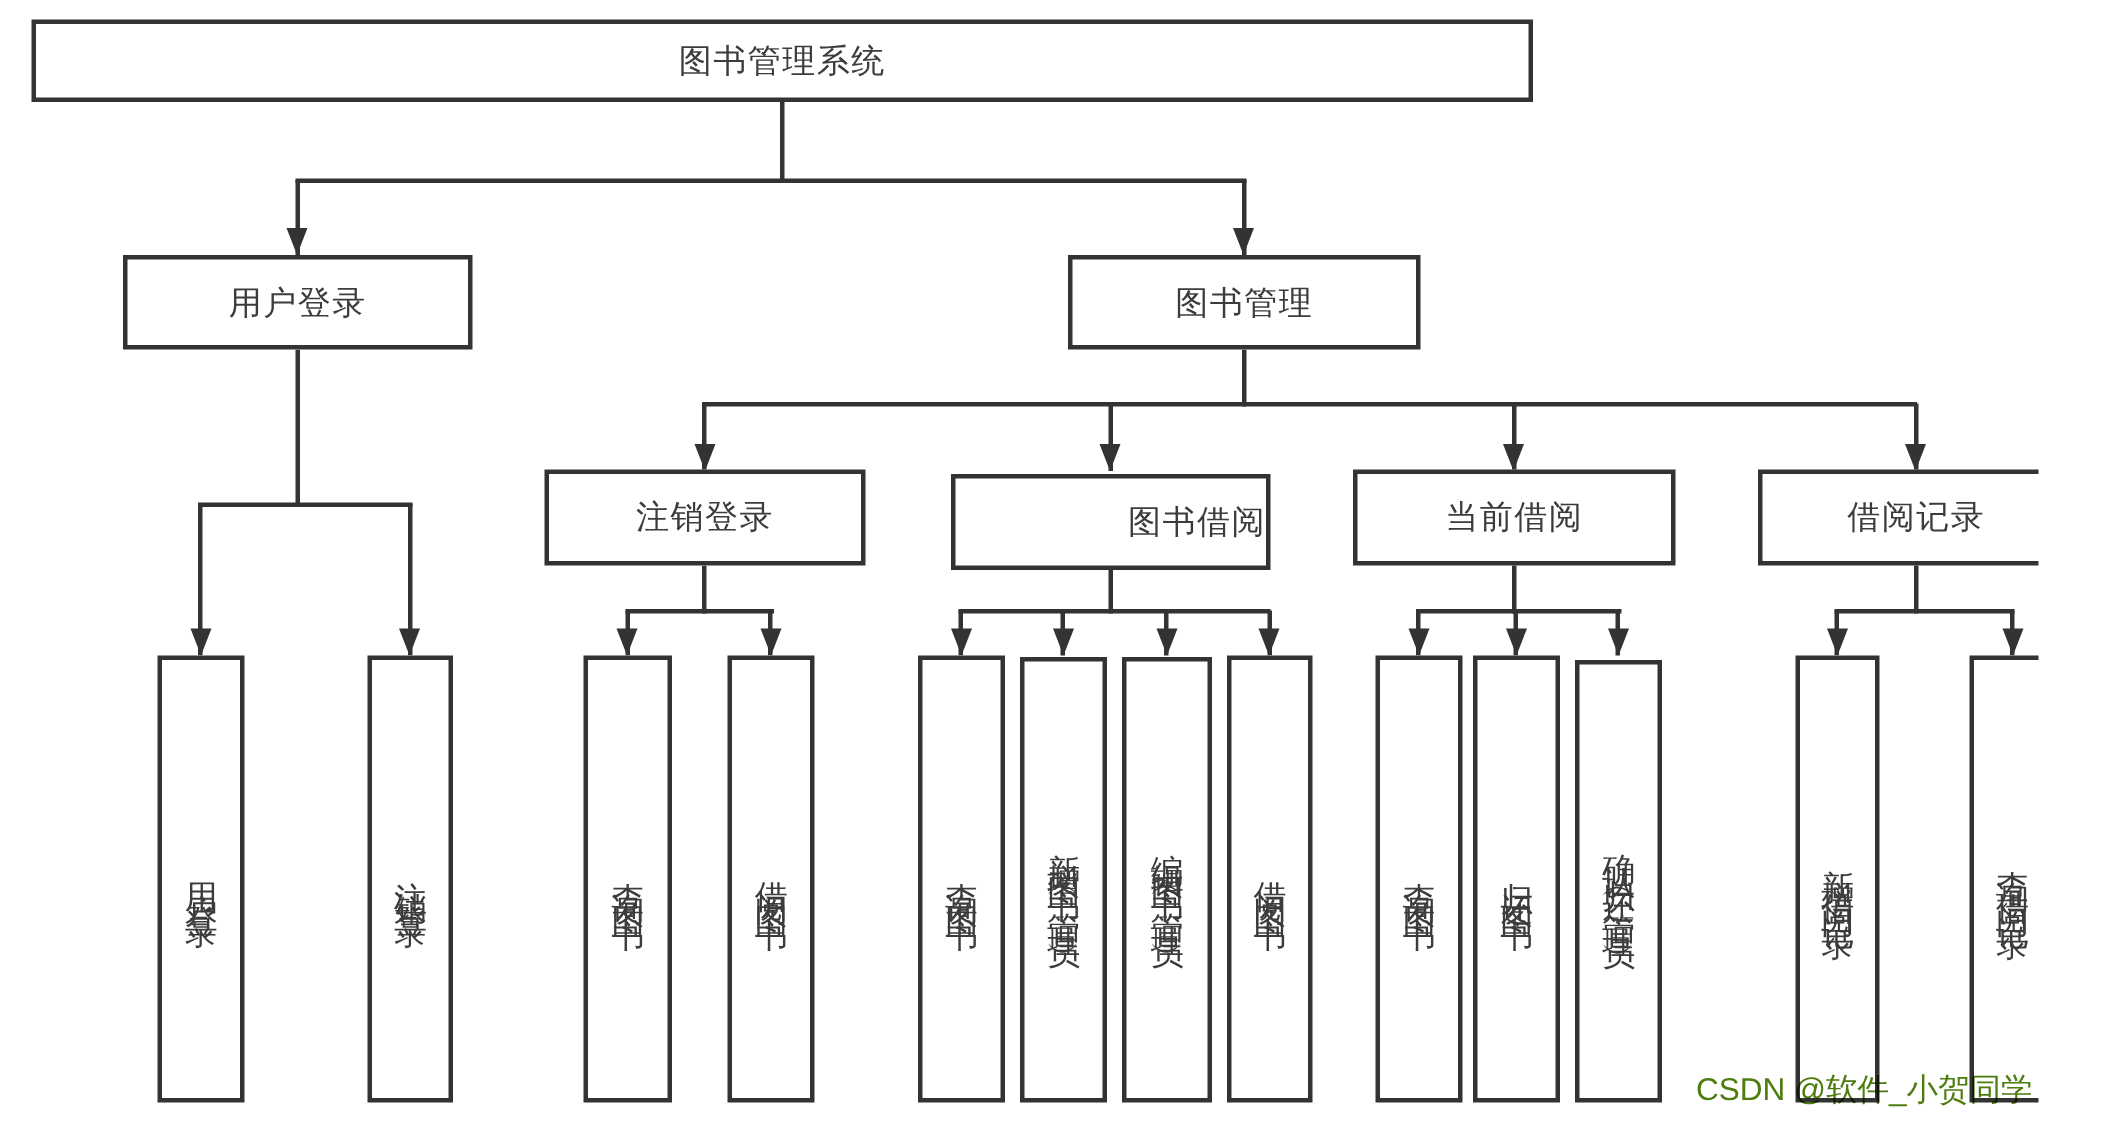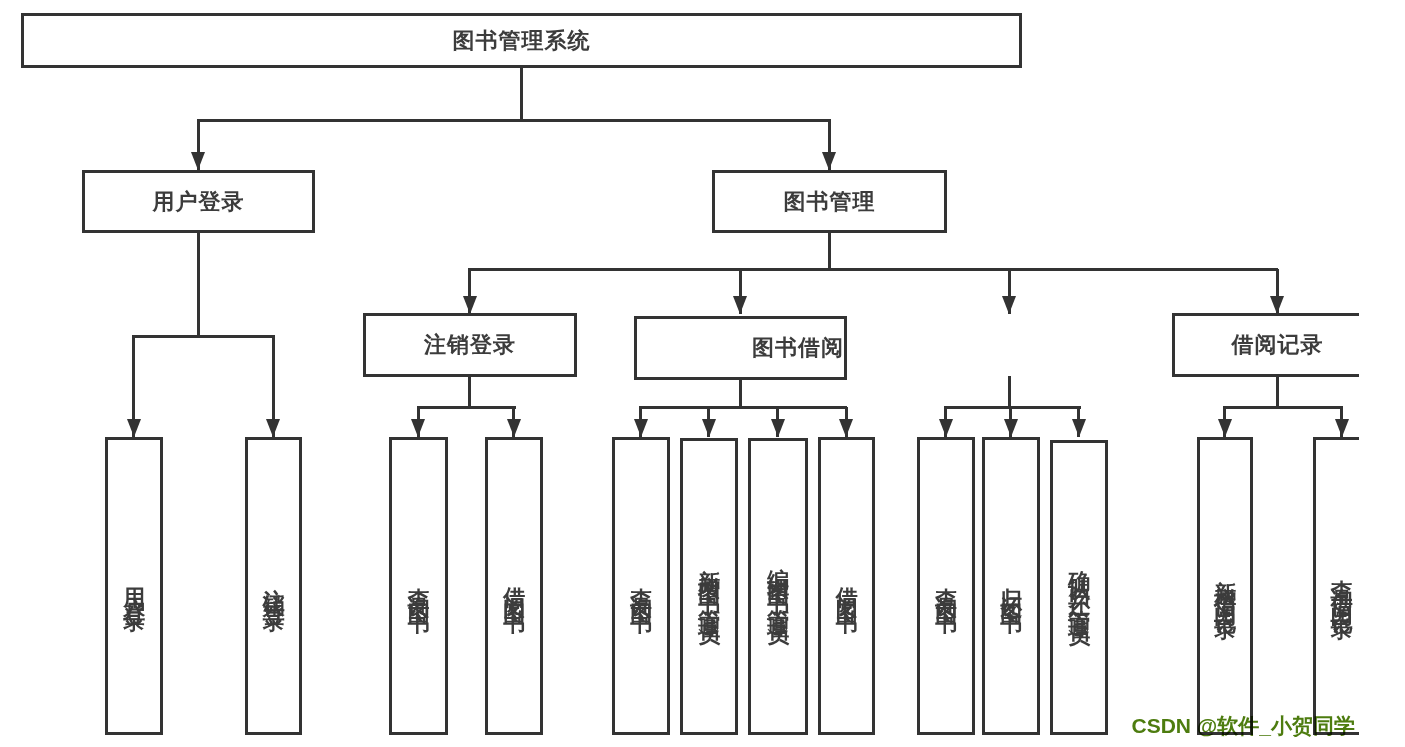--- a/index.html
+++ b/index.html
@@ -5,21 +5,20 @@
   html,body { margin:0; padding:0; }
   body {
     font-family: "Liberation Sans", sans-serif;
     background:#ffffff;
   }
   #canvas {
     position:relative;
     width:1359px; height:747px;
     background:#ffffff;
     overflow:hidden;
-    font-weight:bold;
   }
   .node {
     position:absolute;
     box-sizing:border-box;
     border:3px solid #333333;
     background:#ffffff;
     color:#3c3c3c;
     display:flex;
     align-items:center;
     justify-content:center;
@@ -139,20 +138,23 @@
   </div>
 
   <div class="node" style="left:363px; top:313px; width:214px; height:64px;">
     <span class="hlabel">注销登录</span>
   </div>
 
   <div class="node" style="left:634px; top:316px; width:213px; height:64px;justify-content:flex-end;">
     <span class="hlabel">图书借阅</span>
   </div>
 
+  <div class="node" style="left:902px; top:313px; width:215px; height:64px;">
+    <span class="hlabel">当前借阅</span>
+  </div>
 
   <div class="node" style="left:1172px; top:313px; width:211px; height:64px;">
     <span class="hlabel">借阅记录</span>
   </div>
 
   <div class="node" style="left:105px; top:437px; width:58px; height:298px;">
     <span class="vtext">用户登录</span>
   </div>
   <div class="node" style="left:245px; top:437px; width:57px; height:298px;">
     <span class="vtext">注销登录</span>

